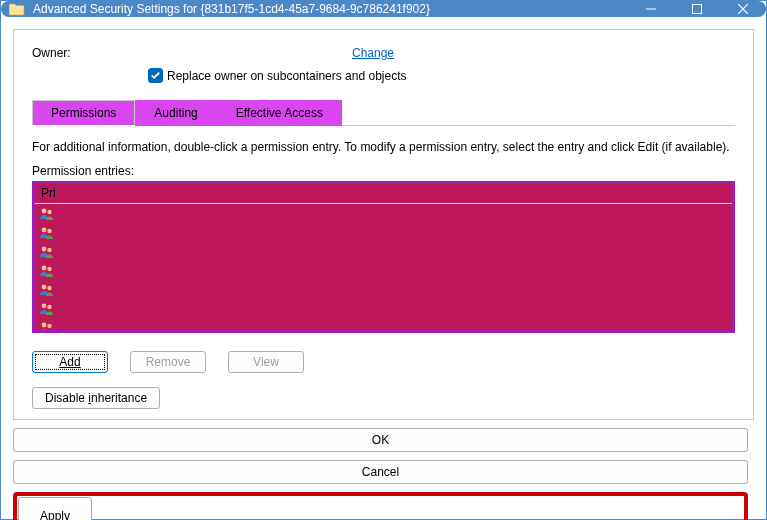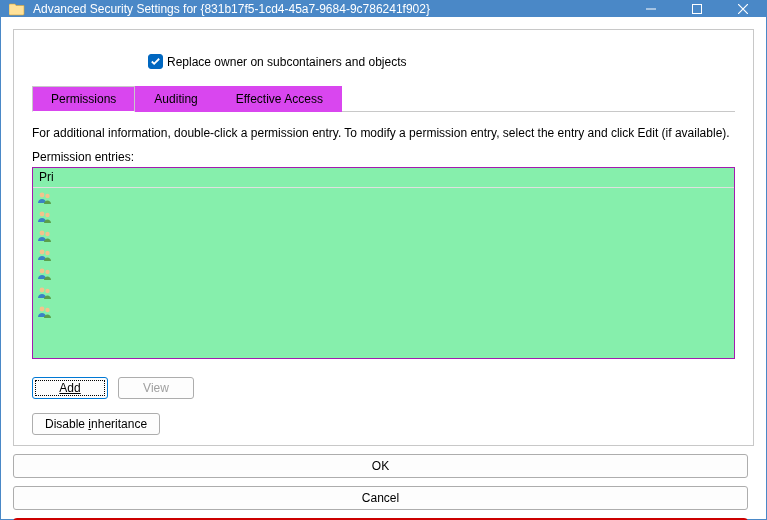--- a/index.html
+++ b/index.html
@@ -19,20 +19,21 @@
     flex-direction: column;
     background: #fff;
   }
   .titlebar {
     height: 32px;
     background: #4a88c7;
     display: flex;
     align-items: center;
     color: #fff;
     font-size: 12px;
+    border-radius: 13px;
   }
   .titlebar .folder-icon {
     width: 16px; height: 16px;
     margin: 0 8px;
   }
   .title-text { flex: 1; }
   .win-controls { display: flex; height: 100%; }
   .win-btn {
     width: 46px; height: 100%;
     display: flex; align-items: center; justify-content: center;
@@ -107,25 +108,25 @@
   .info-text {
     margin-top: 14px;
     font-size: 12px;
   }
   .perm-label {
     margin-top: 10px;
     font-size: 12px;
   }
   .perm-list {
     margin-top: 3px;
-    border: 1px solid #a21caf;
-    height: 192px;
+    border: 3px solid #a21caf;
+    height: 152px;
     overflow: hidden;
     position: relative;
-    background: #86efac;
+    background: #be185d;
   }
   .perm-header {
     height: 20px;
     border-bottom: 1px solid #e0e0e0;
     font-size: 12px;
     padding: 2px 6px;
   }
   .perm-rows {
     overflow-y: scroll;
     height: 130px;
@@ -133,21 +134,21 @@
   .perm-row {
     height: 19px;
     display: flex;
     align-items: center;
     padding-left: 4px;
   }
   .user-icon { width: 16px; height: 16px; }
   .btn-row {
     margin-top: 18px;
     display: flex;
-    gap: 10px;
+    gap: 22px;
   }
   .btn {
     min-width: 76px;
     height: 22px;
     border: 1px solid #adadad;
     background: #fdfdfd;
     border-radius: 3px;
     font-size: 12px;
     font-family: inherit;
     cursor: pointer;
@@ -215,20 +216,24 @@
         <svg width="10" height="10" viewBox="0 0 10 10">
             <path stroke="#fff" stroke-width="1.2" d="M0 0l10 10M10 0L0 10"></path>
           </svg>
       </div>
     </div>
   </div>
 
   <div class="content-outer">
     <div class="content">
 
+      <div class="owner-row">
+        <span class="owner-label">Owner:</span>
+        <span class="change-link">Change</span>
+      </div>
 
       <div class="replace-row">
         <span class="checkbox">
           <svg viewBox="0 0 12 12">
               <path fill="none" stroke="#fff" stroke-width="2" d="M2 6l2.5 2.5L10 3"></path>
             </svg>
         </span>
         <span>Replace owner on subcontainers and objects</span>
       </div>
 
@@ -299,20 +304,21 @@
                   <path fill="#3b82c4" d="M1 13c0-2.5 2-4 4-4s4 1.5 4 4z"></path>
                   <circle cx="10.5" cy="6" r="2.2" fill="#f2c48d"></circle>
                   <path fill="#5aa04a" d="M7 14c0-2.3 1.8-3.6 3.5-3.6s3.5 1.3 3.5 3.6z"></path>
                 </svg></span>
             </div>
         </div>
       </div>
 
       <div class="btn-row">
         <button class="btn focused"><span class="underline-accel">Add</span></button>
+        <button class="btn" disabled=""><span>Remove</span></button>
         <button class="btn" disabled=""><span>View</span></button>
       </div>
 
       <div class="disable-inh-row">
         <button class="btn btn-wide">Disable <span class="underline-accel">i</span>nheritance</button>
       </div>
 
 
     </div>
 

